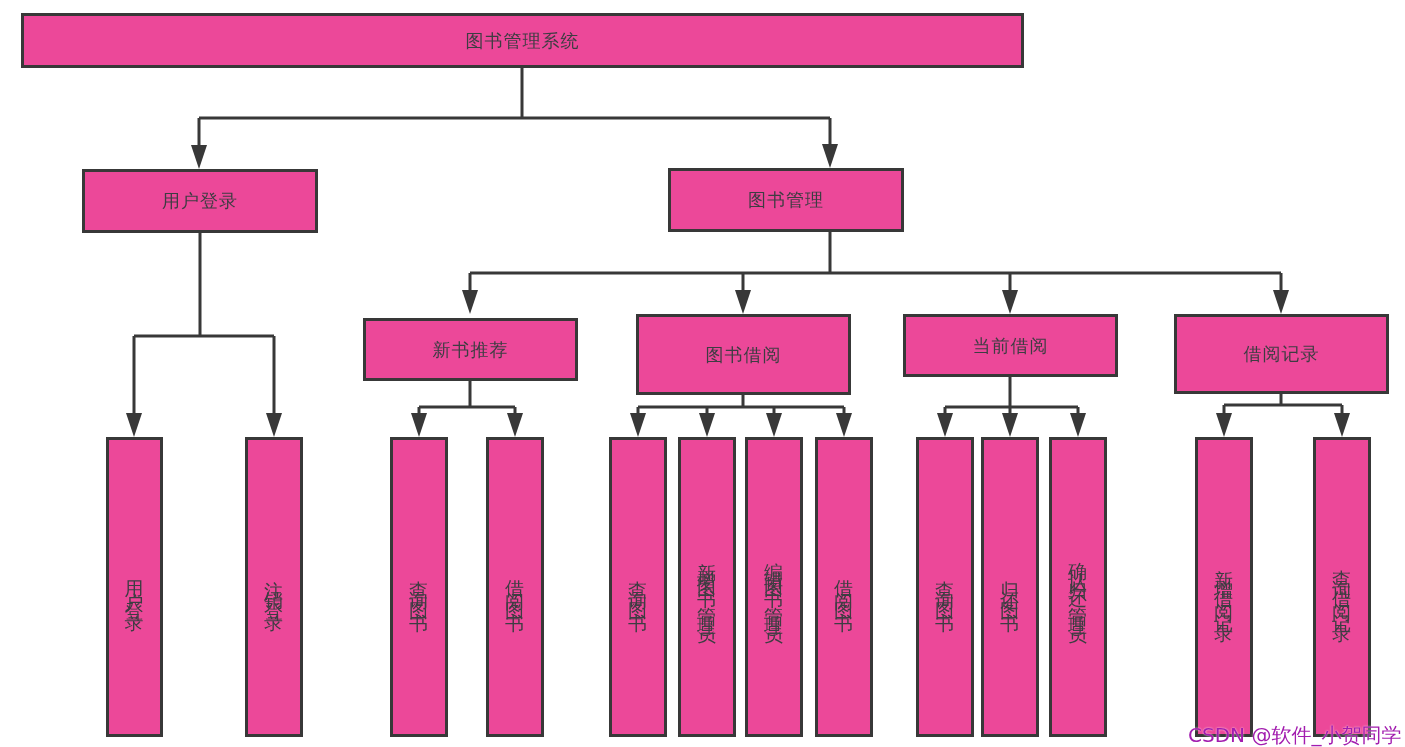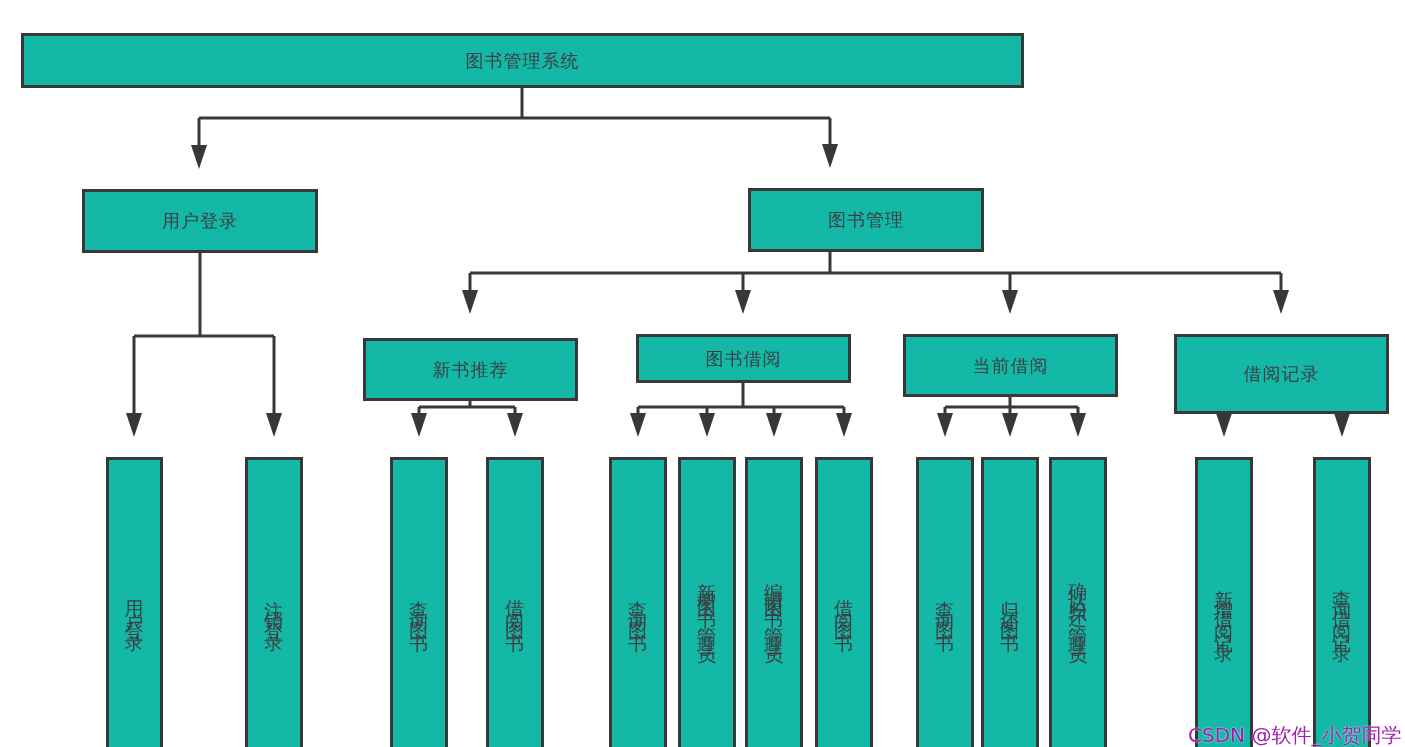--- a/index.html
+++ b/index.html
@@ -6,27 +6,26 @@
   #canvas{
     position:relative;
     width:1405px;height:747px;
     background:#ffffff;
     font-family:"DejaVu Sans","Liberation Sans",sans-serif;
     overflow:hidden;
   }
   #wires{position:absolute;left:0;top:0;width:1405px;height:747px;z-index:1;}
   .box{
     position:absolute;
-    background:#14b8a6;
+    background:#ec4899;
     border:3px solid #383838;
     box-sizing:border-box;
     display:flex;align-items:center;justify-content:center;
     color:#3d3d42;
     z-index:2;
-    margin-top:20px;
   }
   .hlabel{font-size:18px;letter-spacing:1px;white-space:nowrap;}
   .vbox .vlabel{
     writing-mode:vertical-rl;
     text-orientation:mixed;
     font-size:19px;
     letter-spacing:11px;
     line-height:1;
     color:#3d3d42;
   }
@@ -78,28 +77,28 @@
     </g>
   </svg>
 
   <div class="box" style="left:21px;top:13px;width:1003px;height:55px;">
     <span class="hlabel">图书管理系统</span>
   </div>
 
   <div class="box" style="left:82px;top:169px;width:236px;height:64px;">
     <span class="hlabel">用户登录</span>
   </div>
-  <div class="box" style="left:748px;top:168px;width:236px;height:64px;">
+  <div class="box" style="left:668px;top:168px;width:236px;height:64px;">
     <span class="hlabel">图书管理</span>
   </div>
 
   <div class="box" style="left:363px;top:318px;width:215px;height:63px;">
     <span class="hlabel">新书推荐</span>
   </div>
-  <div class="box" style="left:636px;top:314px;width:215px;height:49px;">
+  <div class="box" style="left:636px;top:314px;width:215px;height:81px;">
     <span class="hlabel">图书借阅</span>
   </div>
   <div class="box" style="left:903px;top:314px;width:215px;height:63px;align-items:center;">
     <span class="hlabel">当前借阅</span>
   </div>
   <div class="box" style="left:1174px;top:314px;width:215px;height:80px;">
     <span class="hlabel">借阅记录</span>
   </div>
 
   <div class="box vbox" style="left:106px;top:437px;width:57px;height:300px;">

